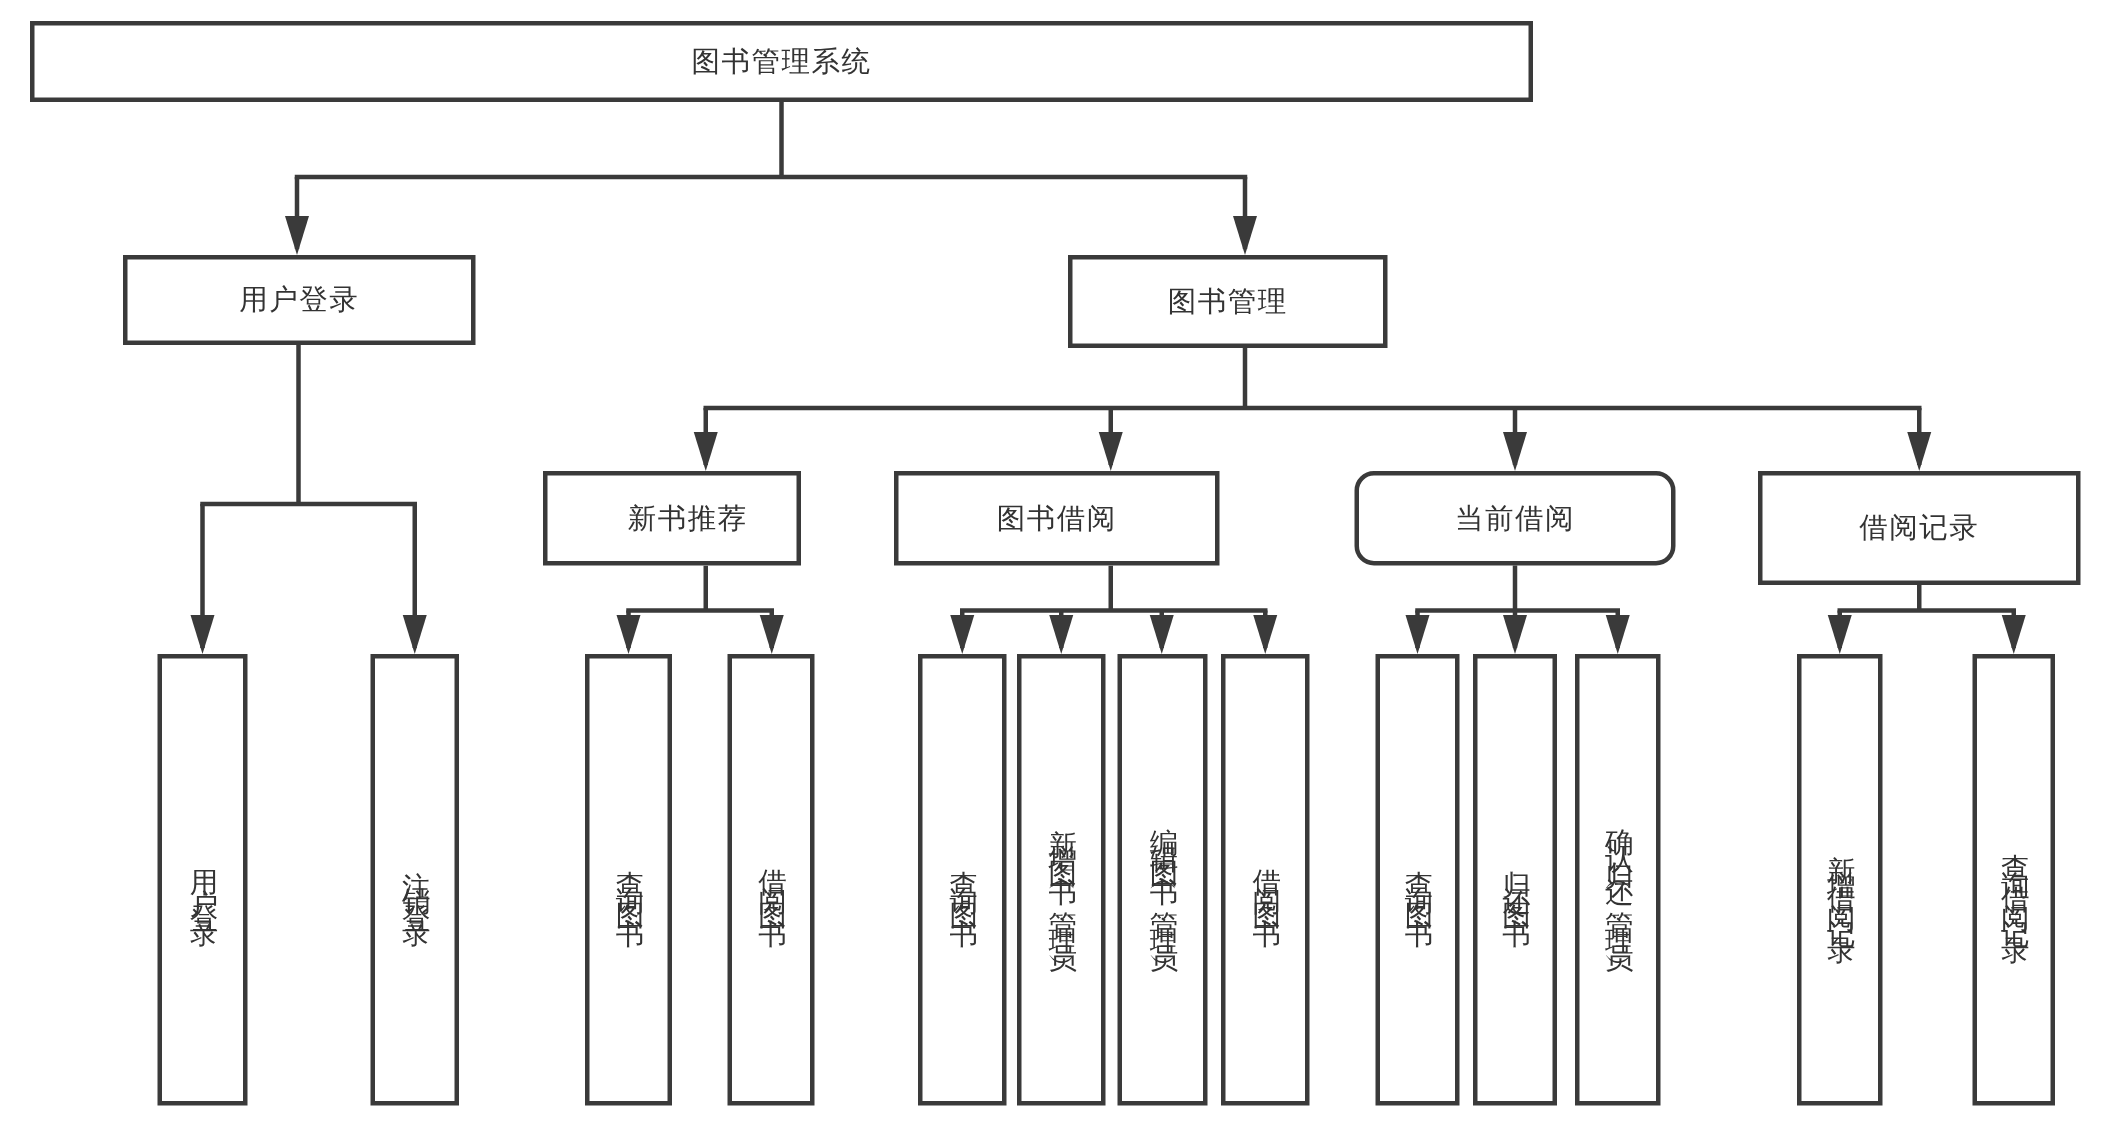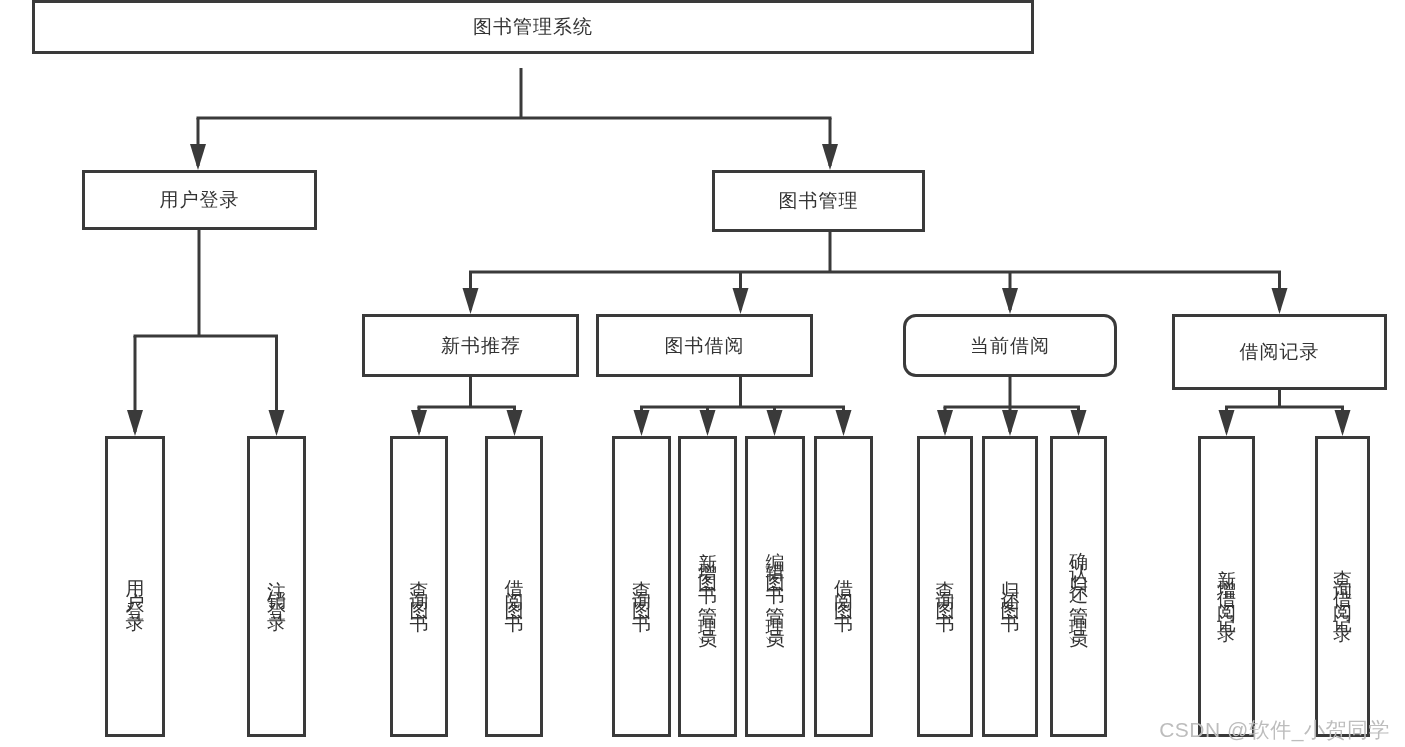--- a/index.html
+++ b/index.html
@@ -18,26 +18,26 @@
     position:absolute;box-sizing:border-box;border:3px solid var(--line);
     background:#fff;display:flex;align-items:center;justify-content:center;
     color:var(--text);z-index:2;
   }
   .h-node span{font-size:19px;letter-spacing:1px;white-space:nowrap;}
   .leaf span{
     writing-mode:vertical-rl;text-orientation:mixed;
     font-size:19px;letter-spacing:11px;line-height:1.05;white-space:nowrap;
   }
   
-  #n-root{left:20px;top:0;width:1002px;height:54px;margin-left:12px;}
+  #n-root{left:20px;top:14px;width:1002px;height:54px;}
   
   #n-user-login{left:82px;top:170px;width:235px;height:60px;}
   #n-book-mgmt{left:712px;top:170px;width:213px;height:62px;}
   
-  #n-new-book{left:362px;top:314px;width:217px;height:63px;padding-left:21px;}
+  #n-new-book{left:362px;top:314px;width:172px;height:63px;padding-left:21px;}
   #n-book-borrow{left:596px;top:314px;width:217px;height:63px;}
   #n-current-borrow{left:903px;top:314px;width:214px;height:63px;border-radius:13px;}
   #n-borrow-records{left:1172px;top:314px;width:215px;height:76px;}
   
   .leaf{top:436px;height:301px;}
   #l-login{left:105px;width:60px;}
   #l-logout{left:247px;width:59px;}
   #l-nb-query{left:390px;width:58px;}
   #l-nb-borrow{left:485px;width:58px;}
   #l-bb-query{left:612px;width:59px;}
@@ -175,14 +175,13 @@
     <span>确认归还（管理员）</span>
   </div>
 
   <div class="node leaf" id="l-br-add">
     <span>新增借阅记录</span>
   </div>
   <div class="node leaf" id="l-br-query">
     <span>查询借阅记录</span>
   </div>
 
-  <div class="watermark">CSDN @软件_小贺同学</div>
 </div>
 
 </body></html>

